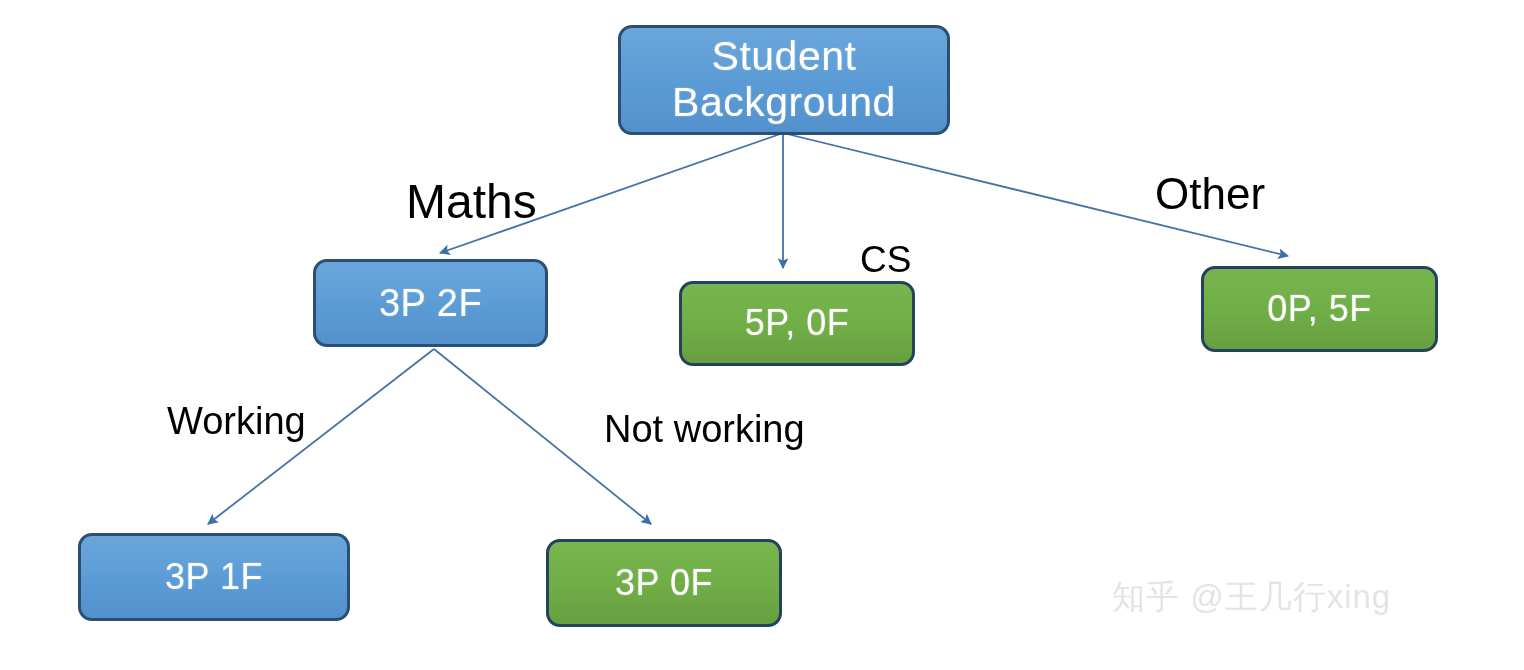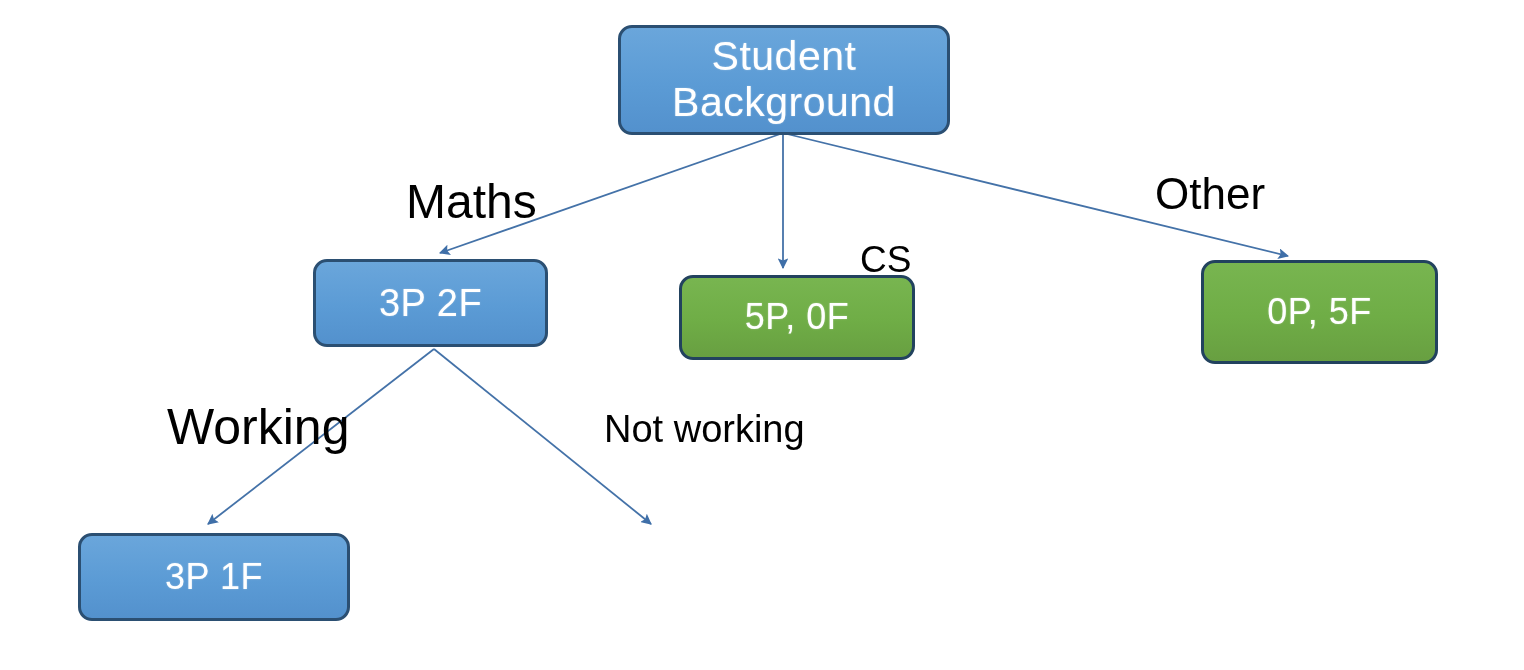--- a/index.html
+++ b/index.html
@@ -41,20 +41,21 @@
   }
   .node.blue {
     background: #5b9bd5;
     background-image: linear-gradient(180deg, #6aa6db 0%, #5b9bd5 55%, #5391cd 100%);
     border-color: #2b4f72;
   }
   .node.green {
     background: #6fad46;
     background-image: linear-gradient(180deg, #78b550 0%, #6fad46 55%, #689f41 100%);
     border-color: #22425e;
+    margin-top: 6px;
   }
   .node-label {
     display: block;
     white-space: pre-line;
   }
   .edge-label {
     position: absolute;
     color: #000000;
     font-weight: 400;
     white-space: nowrap;
@@ -72,29 +73,29 @@
     position: absolute;
     color: #fbfbfb;
     white-space: nowrap;
     line-height: 1;
   }
 
   
   #node-root      { left: 618px; top: 25px;  width: 332px; height: 110px; font-size: 41px; }
   #node-maths     { left: 313px; top: 259px; width: 235px; height: 88px;  font-size: 38px; }
   #node-cs        { left: 679px; top: 275px; width: 236px; height: 85px;  font-size: 36px; }
-  #node-other     { left: 1201px;top: 260px; width: 237px; height: 104px;  font-size: 36px; }
+  #node-other     { left: 1201px;top: 260px; width: 237px; height: 86px;  font-size: 36px; }
   #node-working   { left: 78px;  top: 533px; width: 272px; height: 88px;  font-size: 36px; }
   #node-notworking{ left: 546px; top: 533px; width: 236px; height: 88px;  font-size: 36px; }
 
   
   #label-maths      { left: 406px;  top: 178px; font-size: 48px; }
   #label-cs         { left: 860px;  top: 210px; font-size: 37px; margin-top: 31px; }
   #label-other      { left: 1155px; top: 172px; font-size: 44px; }
-  #label-working    { left: 167px;  top: 402px; font-size: 50px; }
+  #label-working    { left: 167px;  top: 402px; font-size: 38px; }
   #label-notworking { left: 604px;  top: 410px; font-size: 38px; }
 
   #watermark-zhihu  { left: 1112px; top: 580px; font-size: 33px; }
   #bottom-cut       { left: 590px;  top: 652px; font-size: 20px; }
 </style>
 </head>
 <body>
 
 <div id="canvas">
 
@@ -128,23 +129,27 @@
   </div>
 
   <div class="node green" id="node-other">
     <span class="node-label">0P, 5F</span>
   </div>
 
   <div class="node blue" id="node-working">
     <span class="node-label">3P 1F</span>
   </div>
 
+  <div class="node green" id="node-notworking">
+    <span class="node-label">3P 0F</span>
+  </div>
 
   <div class="edge-label" id="label-maths">Maths</div>
   <div class="edge-label" id="label-cs">CS</div>
   <div class="edge-label" id="label-other">Other</div>
   <div class="edge-label" id="label-working">Working</div>
   <div class="edge-label" id="label-notworking">Not working</div>
 
+  <div class="watermark" id="watermark-zhihu">知乎 @王几行xing</div>
 
   <div class="bottom-fade" id="bottom-cut">&nbsp;</div>
 
 </div>
 
 </body></html>

